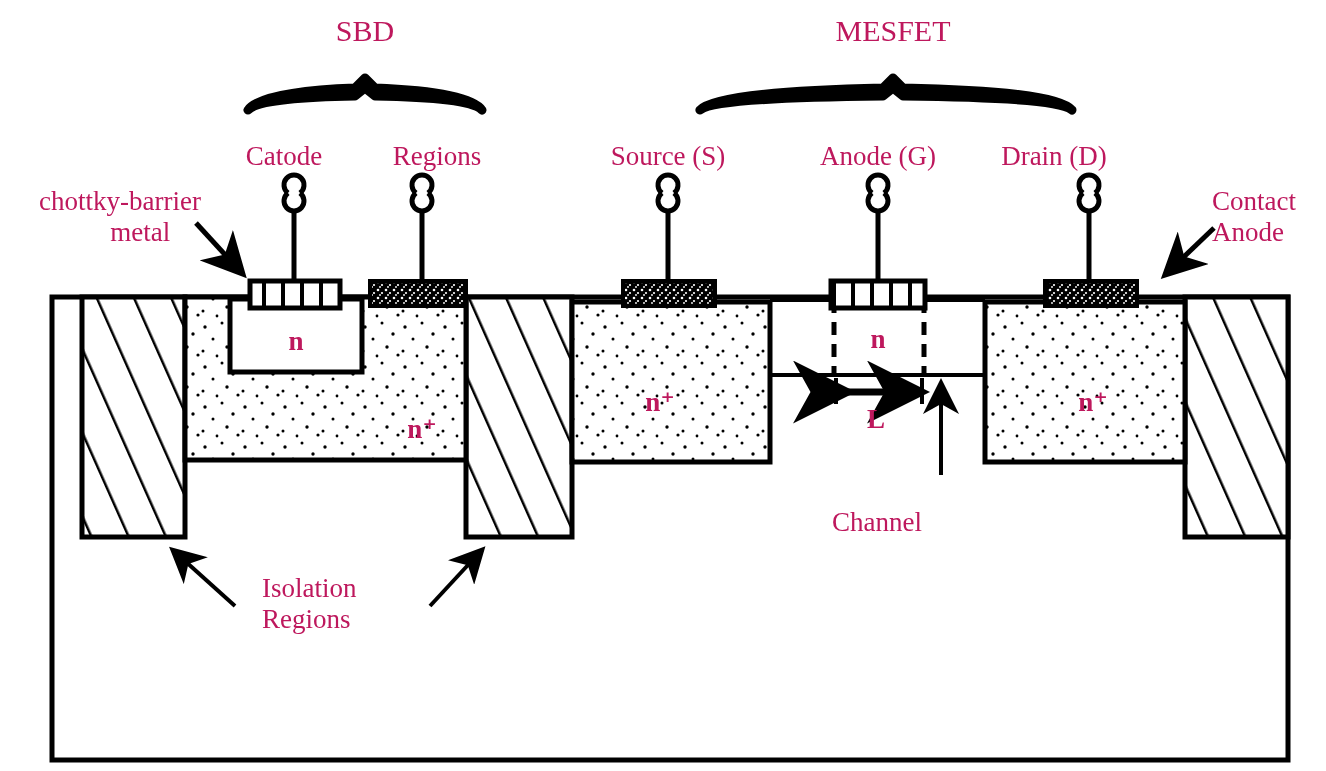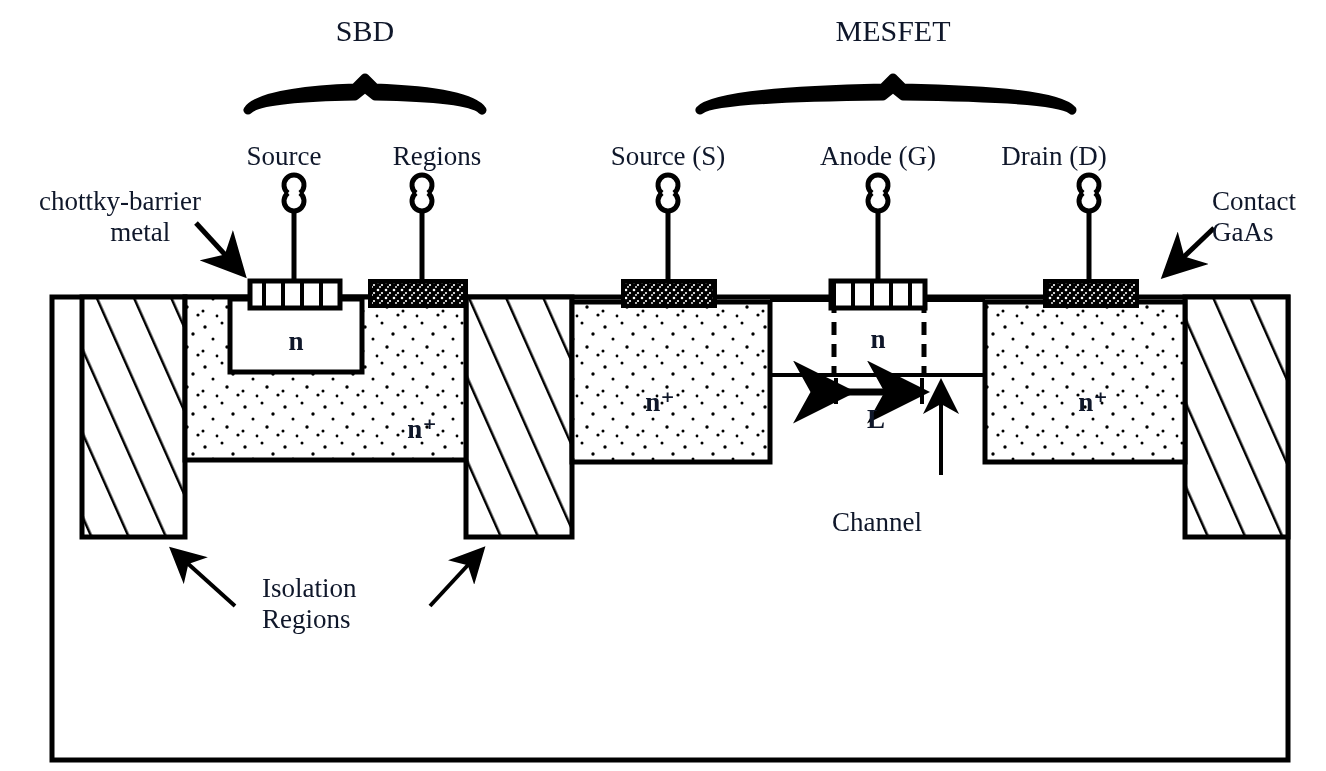--- a/index.html
+++ b/index.html
@@ -14,21 +14,21 @@
     height: 771px;
     background: #ffffff;
     overflow: hidden;
     font-family: "Liberation Serif", "DejaVu Serif", serif;
     color: #000000;
   }
   .lbl {
     position: absolute;
     white-space: pre;
     line-height: 1.13;
-    color: #0f172a;
+    color: #be185d;
     font-family: "Liberation Serif", "DejaVu Serif", serif;
   }
   .lbl-grp { font-size: 30px; }
   .lbl-term { font-size: 27px; }
   .lbl-side { font-size: 27px; }
   .lbl-region { font-size: 27px; }
   .lbl-sub { font-size: 27px; }
   .lbl-n { font-size: 27px; font-weight: bold; }
   .lbl-L { font-size: 27px; font-weight: bold; }
   .ctr { text-align: center; transform: translateX(-50%); }
@@ -186,31 +186,31 @@
       <line x1="430" y1="606" x2="480" y2="552" stroke="#000" stroke-width="4" marker-end="url(#ar)"></line>
     </g>
     <g>
       <line x1="941" y1="475" x2="941" y2="386" stroke="#000" stroke-width="4" marker-end="url(#ar)"></line>
     </g>
   </svg>
 
   <div class="lbl lbl-grp ctr" style="left:365px; top:14px;">SBD</div>
   <div class="lbl lbl-grp ctr" style="left:893px; top:14px;">MESFET</div>
 
-  <div class="lbl lbl-term ctr" style="left:284px; top:141px;">Source</div>
+  <div class="lbl lbl-term ctr" style="left:284px; top:141px;">Catode</div>
   <div class="lbl lbl-term ctr" style="left:437px; top:141px;">Regions</div>
   <div class="lbl lbl-term ctr" style="left:668px; top:141px;text-align:right;">Source (S)</div>
   <div class="lbl lbl-term ctr" style="left:878px; top:141px;">Anode (G)</div>
   <div class="lbl lbl-term ctr" style="left:1054px; top:141px;">Drain (D)</div>
 
   <div class="lbl lbl-side" style="left:-10px; top:186px; text-align:center; width:260px;">chottky-barrier
       metal</div>
 
   <div class="lbl lbl-side" style="left:1212px; top:186px; text-align:left;">Contact
-GaAs</div>
+Anode</div>
 
   <div class="lbl lbl-region" style="left:262px; top:573px; text-align:left;">Isolation
 Regions</div>
 
   <div class="lbl lbl-region" style="left:832px; top:479px; text-align:center;margin-top:28px;">Channel</div>
 
 
   <div class="lbl lbl-n ctr" style="left:296px; top:326px;">n</div>
   <div class="lbl lbl-n ctr" style="left:878px; top:324px;">n</div>
 

